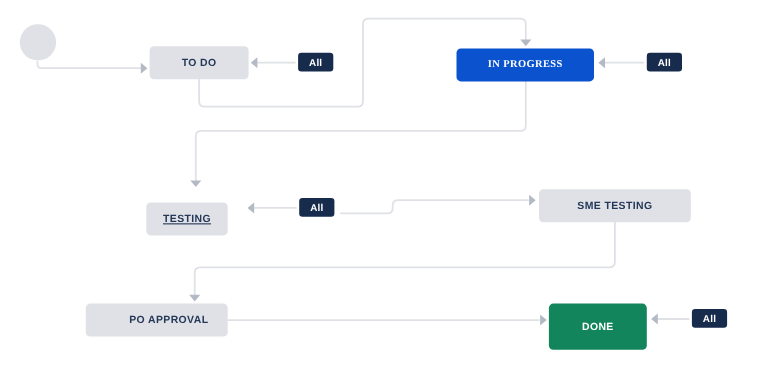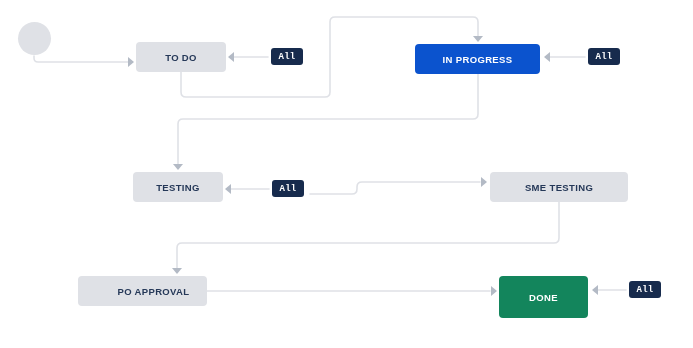--- a/index.html
+++ b/index.html
@@ -63,21 +63,20 @@
     color: #ffffff;
     border-radius: 3px;
     display: flex;
     align-items: center;
     justify-content: center;
     font-size: 9px;
     font-weight: bold;
     letter-spacing: 0.2px;
     white-space: nowrap;
     user-select: none;
-    font-family: Liberation Mono, monospace;
   }
 </style>
 </head>
 <body>
 
 <div id="canvas" style="width: 693px; height: 348px; background: rgb(255, 255, 255);">
 
   <svg id="edge-layer" viewBox="0 0 693 348" xmlns="http://www.w3.org/2000/svg">
       <g>
         <path d="M 34 56 L 34 58 Q 34 62 38 62 L 128 62" fill="none" stroke="#dfe1e6" stroke-width="1.6" stroke-linecap="round"></path>
@@ -118,22 +117,22 @@
       <g>
         <path d="M 626 290 L 598 290" fill="none" stroke="#dfe1e6" stroke-width="1.6" stroke-linecap="round"></path>
         <polygon points="598,285 598,295 592,290" fill="#b3bac5"></polygon>
       </g>
     </svg>
 
   <div class="start-node" style="left: 18px; top: 22px; width: 33px; height: 33px; background: rgb(223, 225, 230);"></div>
 
   <div id="node-layer">
       <div class="status-node default" style="left: 136px; top: 42px; width: 90px; height: 30px;">TO DO</div>
-      <div class="status-node inprogress" style="left: 415px; top: 44px; width: 125px; height: 30px;">IN PROGRESS</div>
-      <div class="status-node default" style="left: 133px; top: 172px; width: 90px; height: 30px;">TESTING</div>
+      <div class="status-node inprogress" style="left: 415px; top: 44px; width: 125px; height: 30px; font-family: Liberation Serif, serif;">IN PROGRESS</div>
+      <div class="status-node default" style="left: 133px; top: 184px; width: 74px; height: 30px; text-decoration: underline;">TESTING</div>
       <div class="status-node default" style="left: 490px; top: 172px; width: 138px; height: 30px;">SME TESTING</div>
       <div class="status-node default" style="left: 78px; top: 276px; width: 129px; height: 30px; padding-left: 22px;">PO APPROVAL</div>
       <div class="status-node done" style="left: 499px; top: 276px; width: 89px; height: 42px;">DONE</div>
     </div>
   <div id="badge-layer">
       <div class="transition-badge" style="left: 271px; top: 48px; width: 32px; height: 17px;">All</div>
       <div class="transition-badge" style="left: 588px; top: 48px; width: 32px; height: 17px;">All</div>
       <div class="transition-badge" style="left: 272px; top: 180px; width: 32px; height: 17px;">All</div>
       <div class="transition-badge" style="left: 629px; top: 281px; width: 32px; height: 17px;">All</div>
     </div>

